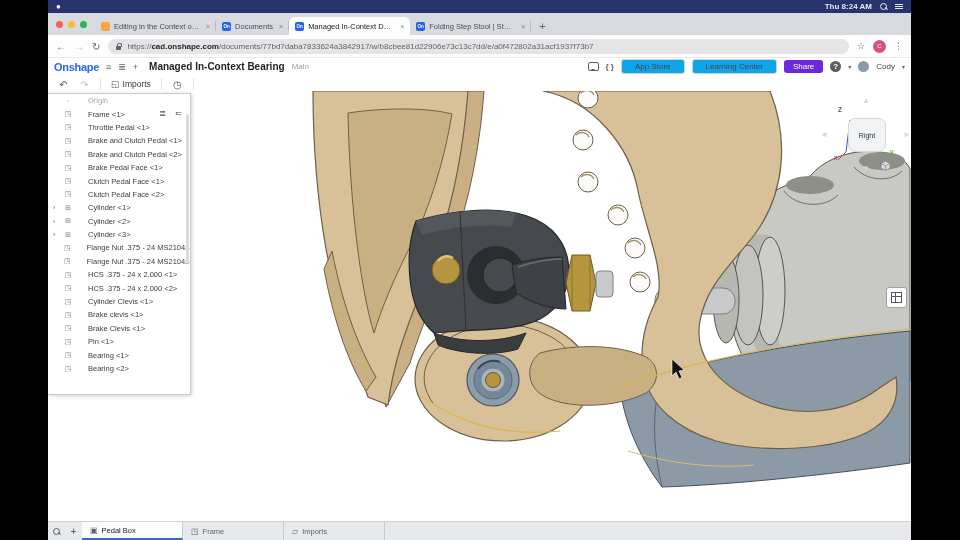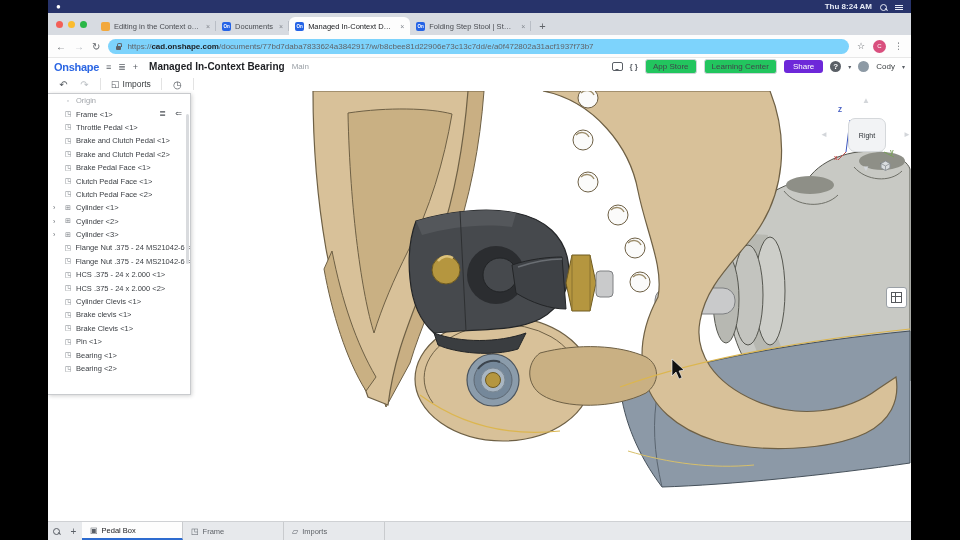--- a/index.html
+++ b/index.html
@@ -7,21 +7,21 @@
        font-family:"Liberation Sans",sans-serif;-webkit-font-smoothing:antialiased}
   .screen{position:absolute;left:48px;top:0;width:863px;height:540px;background:#fff;overflow:hidden}
 
   
   .menubar{height:13px;background:#27336a;color:#e8ecf7;display:flex;align-items:center;
            font-size:8px;padding:0 8px;gap:0}
   .menubar .apple{font-size:8px;margin-right:10px;color:#fff}
   .menu-items{display:flex;gap:12px}
   .menu-item{white-space:nowrap}
   .menu-item[data-bold="true"]{font-weight:bold}
-  .menubar-right{margin-left:auto;display:flex;align-items:flex-end;gap:8px}
+  .menubar-right{margin-left:auto;display:flex;align-items:center;gap:8px}
   .status-icon{font-size:7px;color:#dfe4f2}
   .status-icon[data-tone="red"]{color:#d2524a}
   .mb-time{font-size:8px;font-weight:bold;white-space:nowrap}
   .lens{position:relative;width:7px;height:7px;display:inline-block}
   .lens::before{content:"";position:absolute;left:0;top:0;width:5px;height:5px;border:1px solid #e8ecf7;border-radius:50%}
   .lens::after{content:"";position:absolute;left:5px;top:5px;width:3px;height:1px;background:#e8ecf7;transform:rotate(45deg)}
   .nc-list{position:relative;width:8px;height:7px;display:inline-block}
   .nc-list::before{content:"";position:absolute;left:0;top:1px;width:8px;height:1px;background:#e8ecf7;box-shadow:0 2px 0 #e8ecf7,0 4px 0 #e8ecf7}
 
   
@@ -38,42 +38,42 @@
   .tab[data-favicon="onshape"] .fav{background:#2463e6}
   .tab[data-favicon="doc"] .fav{background:#f2a83c}
   .tab-title{white-space:nowrap;overflow:hidden;text-overflow:ellipsis;max-width:86px}
   .tab-close{color:#80858c;font-size:7px;padding-left:2px}
   .newtab{font-size:11px;color:#5f6368;padding:0 8px;height:18px;display:flex;align-items:center}
 
   
   .urlrow{height:22px;background:#fdfdfd;display:flex;align-items:center;padding:0 8px;gap:8px;border-bottom:1px solid #e8e8e8}
   .nav-ic{font-size:10px;color:#5f6368}
   .nav-ic.dim{color:#b6bac0}
-  .urlpill{flex:1;height:15px;background:#7dd3fc;border-radius:8px;display:flex;align-items:center;padding:0 8px;gap:5px;min-width:0}
+  .urlpill{flex:1;height:15px;background:#e5e5e5;border-radius:8px;display:flex;align-items:center;padding:0 8px;gap:5px;min-width:0}
   .lock{position:relative;width:6px;height:7px;flex:0 0 auto}
   .lock::before{content:"";position:absolute;left:1px;top:0;width:3px;height:3px;border:1px solid #5f6368;border-bottom:none;border-radius:2px 2px 0 0}
   .lock::after{content:"";position:absolute;left:0;top:3px;width:5px;height:4px;background:#5f6368;border-radius:1px}
   .urltext{font-size:8px;color:#5f6368;white-space:nowrap;overflow:hidden}
   .urltext .domain{color:#1d1f23;font-weight:bold}
   .star{font-size:9px;color:#5f6368}
   .chrome-avatar{width:13px;height:13px;border-radius:50%;background:#d94f7e;color:#fff;font-size:6px;
                  display:flex;align-items:center;justify-content:center}
   .kebab{font-size:9px;color:#5f6368}
 
   
   .osheader{height:17px;background:#fff;display:flex;align-items:center;padding:0 6px;gap:7px}
   .oslogo{font-size:11px;font-weight:bold;color:#2b66e3;letter-spacing:-0.3px}
   .os-ic{font-size:9px;color:#5a5f66}
   .doc-title{font-size:10px;font-weight:bold;color:#1d1f23;margin-left:4px;white-space:nowrap}
   .ws-name{font-size:8px;color:#9aa0a6}
   .os-right{margin-left:auto;display:flex;align-items:center;gap:7px}
   .bubble{position:relative;width:9px;height:7px;border:1px solid #5a5f66;border-radius:2px}
   .bubble::after{content:"";position:absolute;left:2px;bottom:-3px;border:2px solid transparent;border-top-color:#5a5f66}
   .codebraces{font-size:8px;color:#5a5f66;font-weight:bold}
-  .os-btn{font-size:8px;color:#40454a;border:1px solid #d0d3d8;border-radius:3px;padding:2px 7px;background:#22c55e;white-space:nowrap}
+  .os-btn{font-size:8px;color:#40454a;border:1px solid #d0d3d8;border-radius:3px;padding:2px 13px;background:#0ea5e9;white-space:nowrap}
   .share-btn{font-size:8px;color:#fff;border-radius:3px;padding:2px 9px;white-space:nowrap}
   .help-circ{width:11px;height:11px;border-radius:50%;background:#5a5f66;color:#fff;font-size:8px;font-weight:bold;
              display:flex;align-items:center;justify-content:center}
   .caret{font-size:6px;color:#5a5f66}
   .user-avatar{width:11px;height:11px;border-radius:50%;background:#8d9aa5}
   .user-name{font-size:8px;color:#3c4043}
 
   
   .toolbar{height:18px;background:#fff;border-bottom:1px solid #dcdcdc;display:flex;align-items:center;padding:0 6px;gap:2px}
   .tb-icon{width:19px;text-align:center;font-size:10px;color:#565b61;flex:0 0 auto}
@@ -85,21 +85,21 @@
 
   
   .viewport{position:absolute;left:0;top:91px;right:0;bottom:18px;background:#fff;overflow:hidden}
   .viewport svg{position:absolute;left:0;top:0}
 
   
   .panel{position:absolute;left:0;top:2px;width:142px;height:300px;background:#fff;z-index:5;
          border:1px solid #c9cbce;border-left:none;box-shadow:1px 1px 4px rgba(0,0,0,.18)}
   .panel-header{font-size:8px;font-weight:bold;color:#33373c;padding:5px 0 3px 12px}
   .inst-list{position:relative}
-  .inst-row{position:relative;height:13.4px;display:flex;align-items:center;padding-left:16px;gap:4px}
+  .inst-row{position:relative;height:13.4px;display:flex;align-items:center;padding-left:16px;gap:16px}
   .chev{position:absolute;left:5px;top:0;font-size:7px;color:#6a6f75;line-height:13.4px}
   .inst-icon{font-size:7px;color:#7a7f85;width:8px;text-align:center}
   .inst-label{font-size:7.5px;color:#3a3e43;white-space:nowrap;overflow:hidden}
   .inst-row[data-type="origin"] .inst-label{color:#a0a4a9}
   .inst-row[data-type="origin"] .inst-icon{color:#b0b4b9}
   .ctx1,.ctx2{position:absolute;font-size:8px;color:#4a4f55;top:0;line-height:13.4px}
   .ctx1{right:24px}.ctx2{right:8px}
   .panel-scroll{position:absolute;right:1px;top:20px;width:3px;height:150px;background:#d9dbde;border-radius:2px}
 
   

